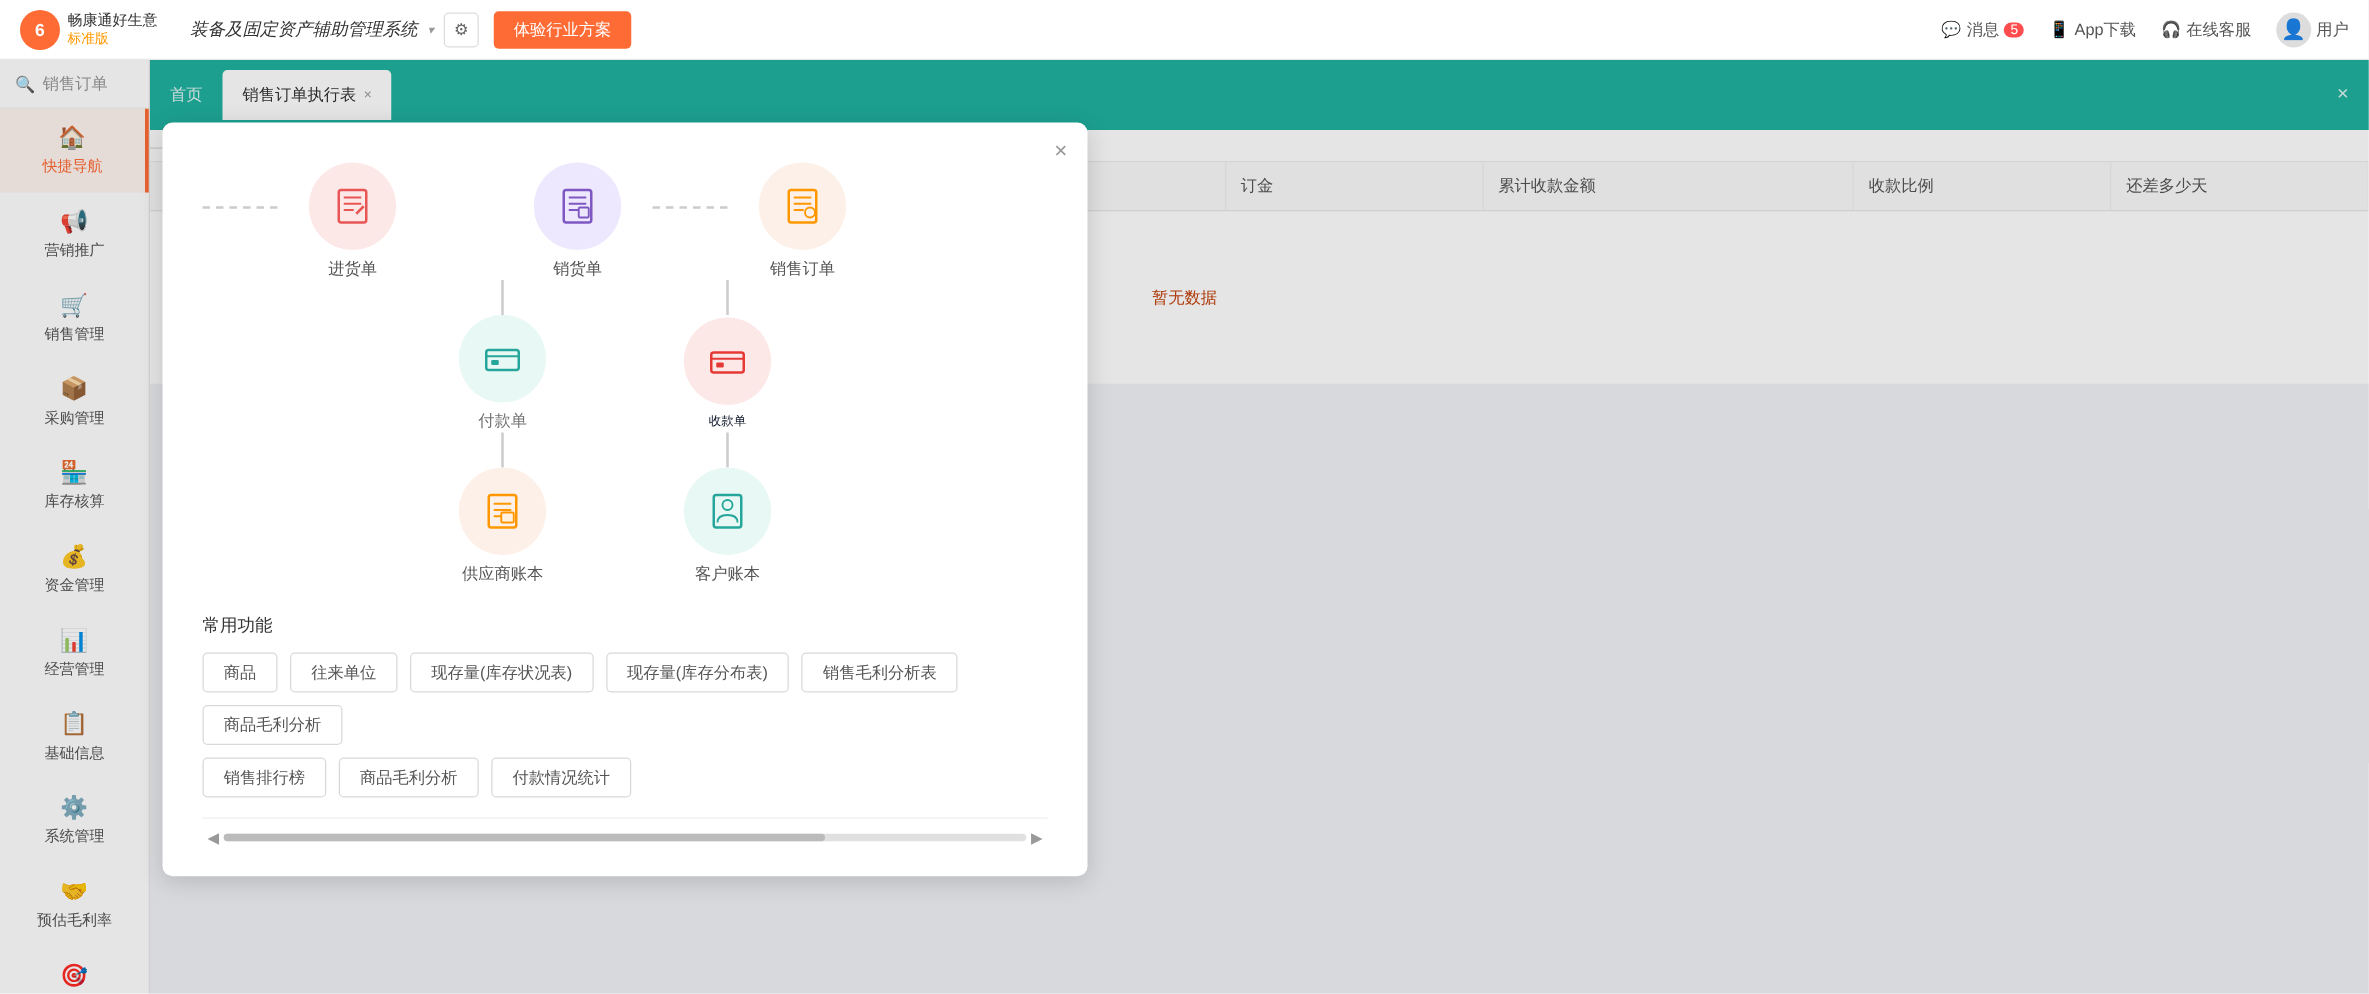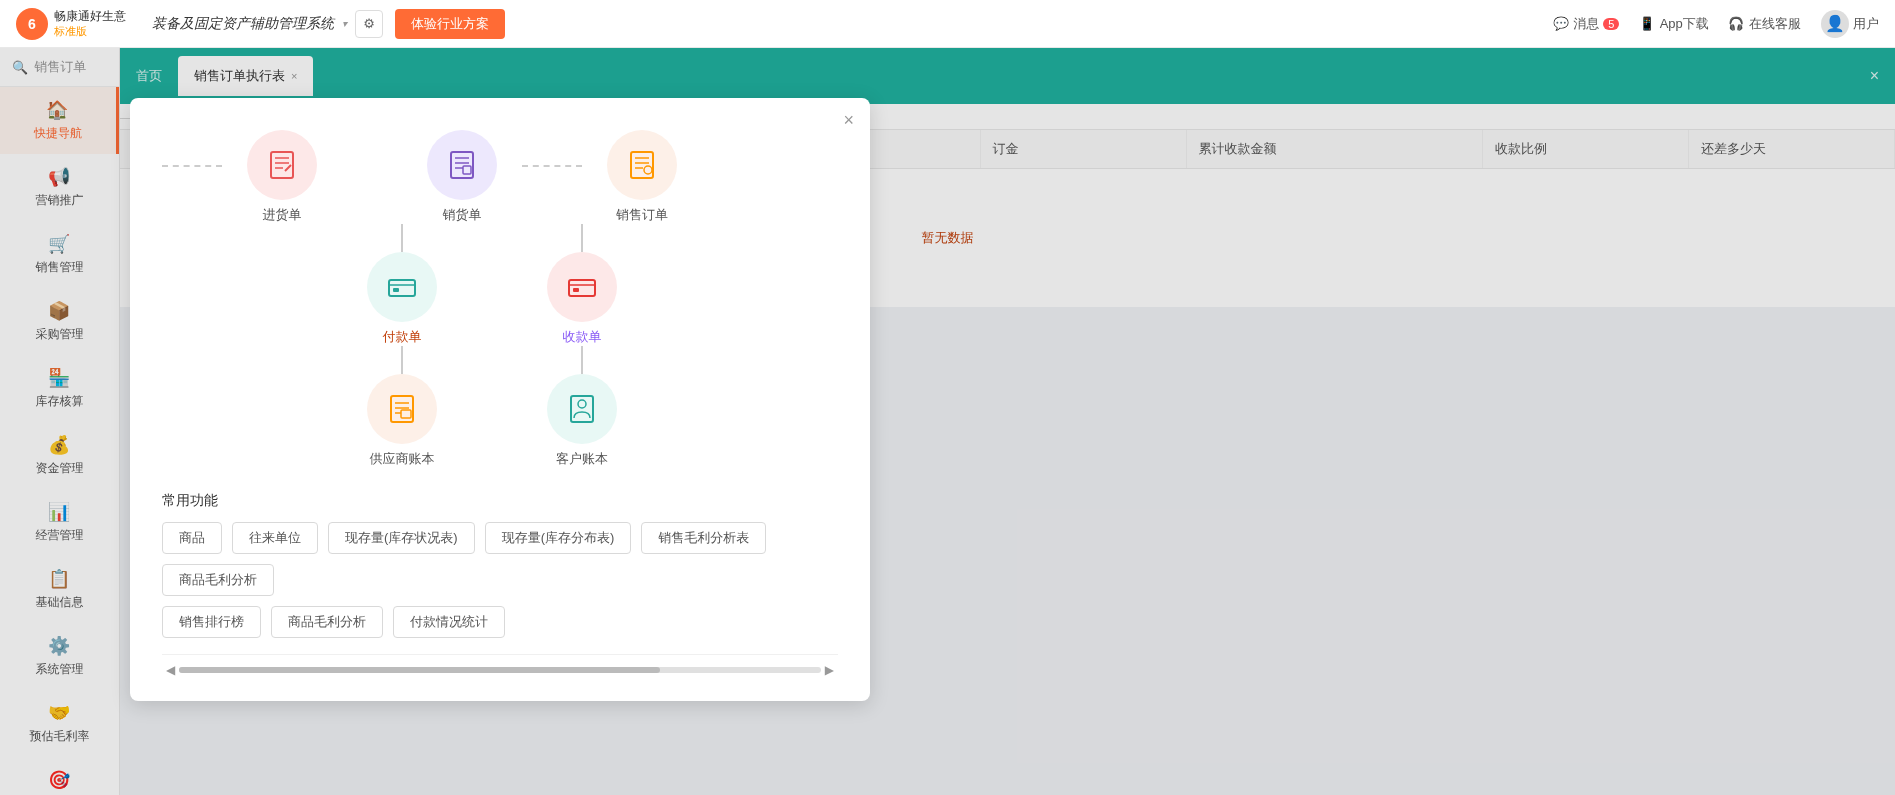--- a/index.html
+++ b/index.html
@@ -468,33 +468,33 @@
             <div style="width:60px;"></div>
 
             <div style="display:flex;flex-direction:column;align-items:center;width:120px;">
               <div style="width:70px;height:70px;border-radius:50%;background:#e8f8f5;display:flex;align-items:center;justify-content:center;">
                 <svg width="34" height="34" viewBox="0 0 34 34">
                     <rect x="4" y="10" width="26" height="16" rx="2" fill="none" stroke="#26a69a" stroke-width="2"></rect>
                     <line x1="4" y1="15" x2="30" y2="15" stroke="#26a69a" stroke-width="1.5"></line>
                     <rect x="8" y="18" width="6" height="4" rx="1" fill="#26a69a"></rect>
                   </svg>
               </div>
-              <span style="font-size:13px;color:#c2410c;margin-top:6px;">付款单</span>
+              <span style="font-size:13px;color:#737373;margin-top:6px;">付款单</span>
             </div>
             <div style="width:60px;"></div>
 
             <div style="display:flex;flex-direction:column;align-items:center;width:120px;">
               <div style="width:70px;height:70px;border-radius:50%;background:#fde8e8;display:flex;align-items:center;justify-content:center;">
                 <svg width="34" height="34" viewBox="0 0 34 34">
                     <rect x="4" y="10" width="26" height="16" rx="2" fill="none" stroke="#e53935" stroke-width="2"></rect>
                     <line x1="4" y1="15" x2="30" y2="15" stroke="#e53935" stroke-width="1.5"></line>
                     <rect x="8" y="18" width="6" height="4" rx="1" fill="#e53935"></rect>
                   </svg>
               </div>
-              <span style="font-size:13px;color:#8b5cf6;margin-top:6px;">收款单</span>
+              <span style="font-size:10px;color:#0f172a;margin-top:6px;">收款单</span>
             </div>
           </div>
 
           <div style="display:flex; align-items:flex-start; margin-top:0;">
             <div style="width:180px;"></div>
             <div style="width:120px;display:flex;justify-content:center;">
               <div style="width:2px;height:28px;background:#ccc;"></div>
             </div>
             <div style="width:60px;"></div>
             <div style="width:120px;display:flex;justify-content:center;">

